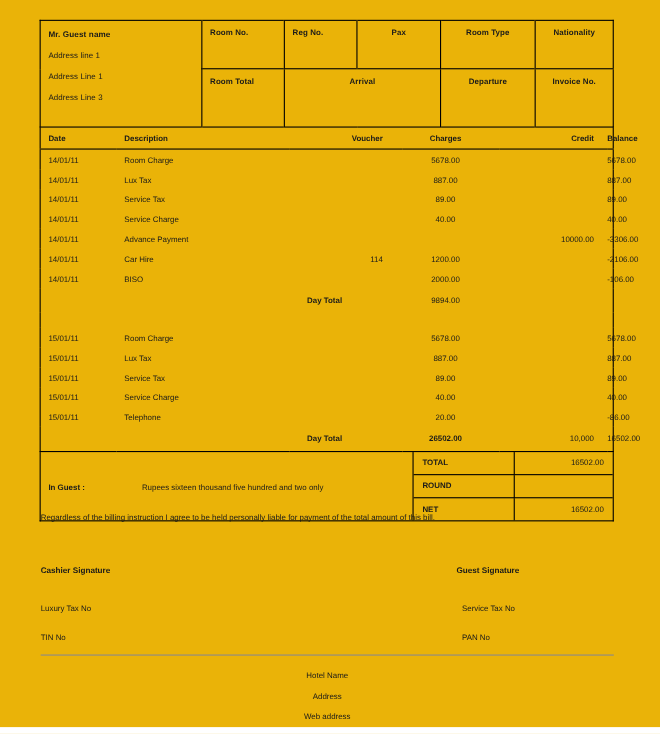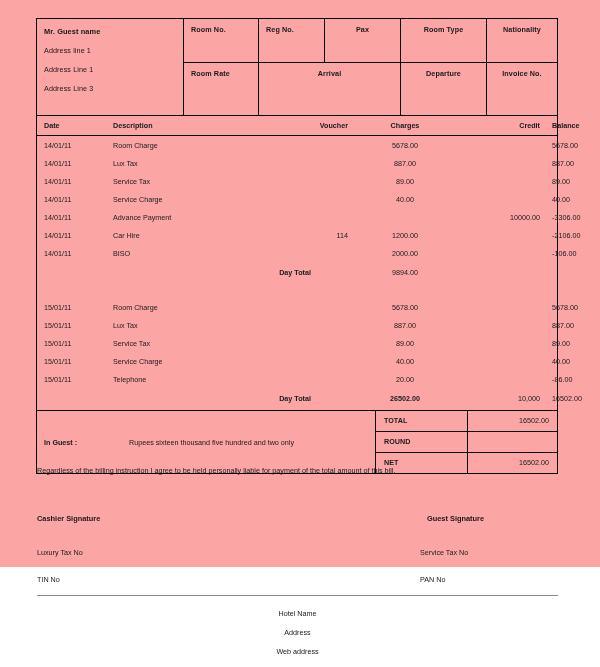--- a/index.html
+++ b/index.html
@@ -12,22 +12,22 @@
     height: 667px;
     font-family: "Liberation Sans", sans-serif;
     color: #1a1a1a;
     position: relative;
     overflow: hidden;
   }
   .page {
     position: absolute;
     left: 0; top: 0;
     width: 600px;
-    height: 567px;
-    background: #fca5a5;
+    height: 661px;
+    background: #eab308;
   }
   .invoice {
     position: absolute;
     left: 36px;
     top: 18px;
     width: 522px;
   }
 
   
   table {
@@ -164,21 +164,21 @@
     font-size: 7.2px;
   }
   .sigrow {
     position: absolute;
     left: 37px;
     top: 514px;
     width: 521px;
     font-size: 7.4px;
     font-weight: bold;
   }
-  .sigrow .right { position: absolute; left: 390px; top: 0; }
+  .sigrow .right { position: absolute; left: 378px; top: 0; }
   .taxrow {
     position: absolute;
     left: 37px;
     top: 548px;
     width: 521px;
     font-size: 7.2px;
   }
   .taxrow .l2 { margin-top: 18px; }
   .taxrow .right { position: absolute; left: 383px; top: 0; }
   .taxrow .right .l2 { margin-top: 18px; }
@@ -214,21 +214,21 @@
           <div class="gline">Address Line 1</div>
           <div class="gline">Address Line 3</div>
         </td>
         <td style="width:67px;height:37px"><span>Room No.</span></td>
         <td style="width:58px"><span>Reg No.</span></td>
         <td class="h-center" style="width:75px"><span>Pax</span></td>
         <td class="h-center" style="width:85px"><span>Room Type</span></td>
         <td class="h-center last"><span>Nationality</span></td>
       </tr>
       <tr>
-        <td style="height:46px"><span>Room Rate</span></td>
+        <td style="height:46px"><span>Room Total</span></td>
         <td class="h-center" colspan="2"><span>Arrival</span></td>
         <td class="h-center"><span>Departure</span></td>
         <td class="h-center last"><span>Invoice No.</span></td>
       </tr>
     </tbody>
       </table>
 
 
     <table class="ledger">
       <thead>

